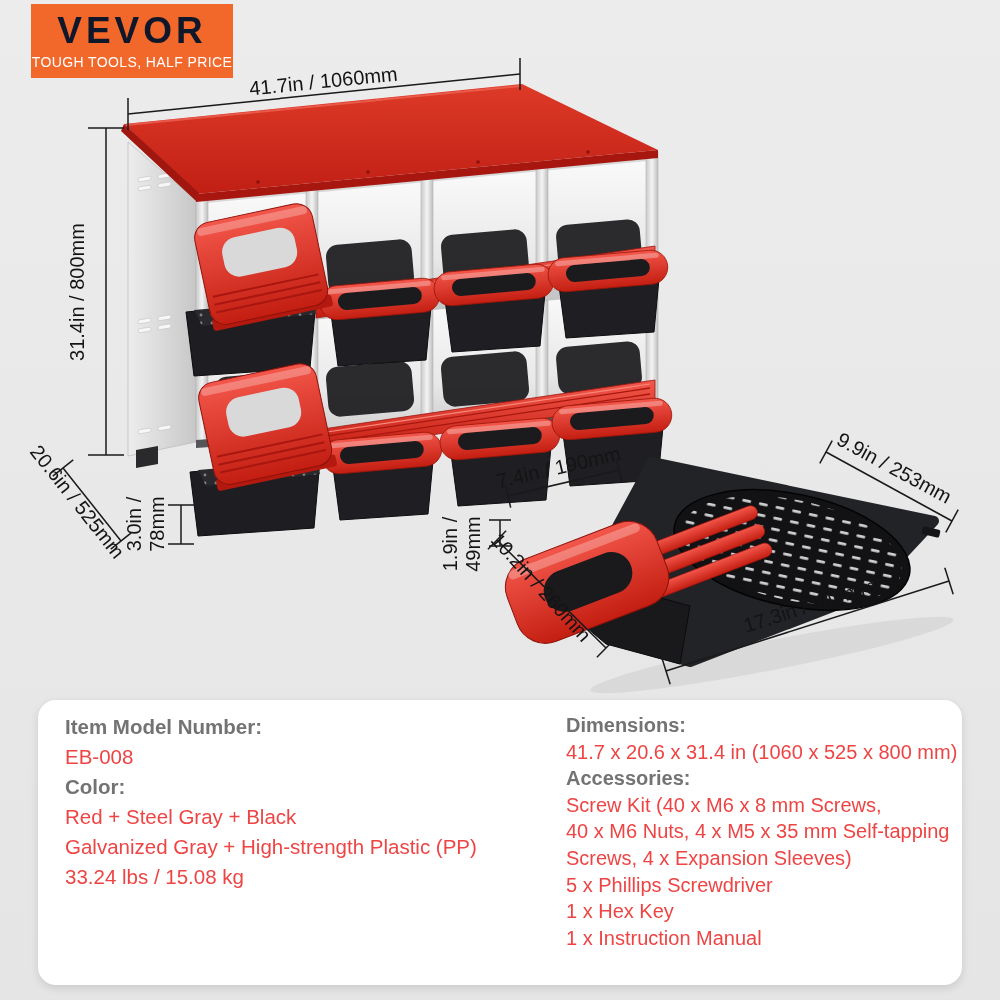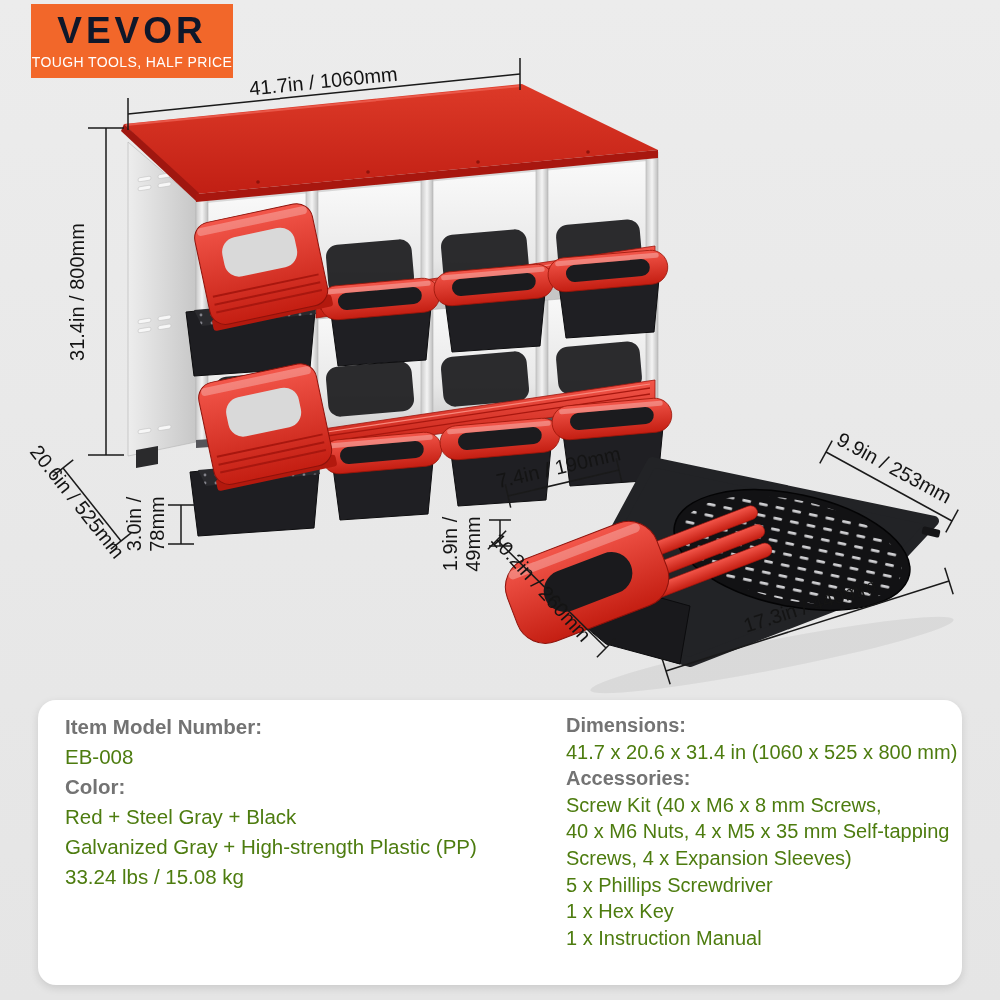--- a/index.html
+++ b/index.html
@@ -16,21 +16,21 @@
   .dim{font-size:20px;fill:#141414;}
   
   .spec-card{position:absolute;left:38px;top:700px;width:924px;height:285px;background:#fff;
              border-radius:18px;box-shadow:0 3px 8px rgba(0,0,0,.12);}
   .col{position:absolute;top:12px;}
   .col-left{left:27px;}
   .col-right{left:504px;margin-left:24px;}
   .col-left .line{line-height:30px;font-size:20.5px;white-space:nowrap;}
   .col-right .line{line-height:26.6px;font-size:20px;white-space:nowrap;}
   .line.label{font-weight:bold;color:#737373;}
-  .line.value{color:#4d7c0f;}
+  .line.value{color:#ef4444;}
 </style>
 </head>
 <body>
 
 <div class="stage">
 
   <div class="logo">
     <div class="brand">VEVOR</div>
     <div class="tagline">TOUGH TOOLS, HALF PRICE</div>
   </div>

